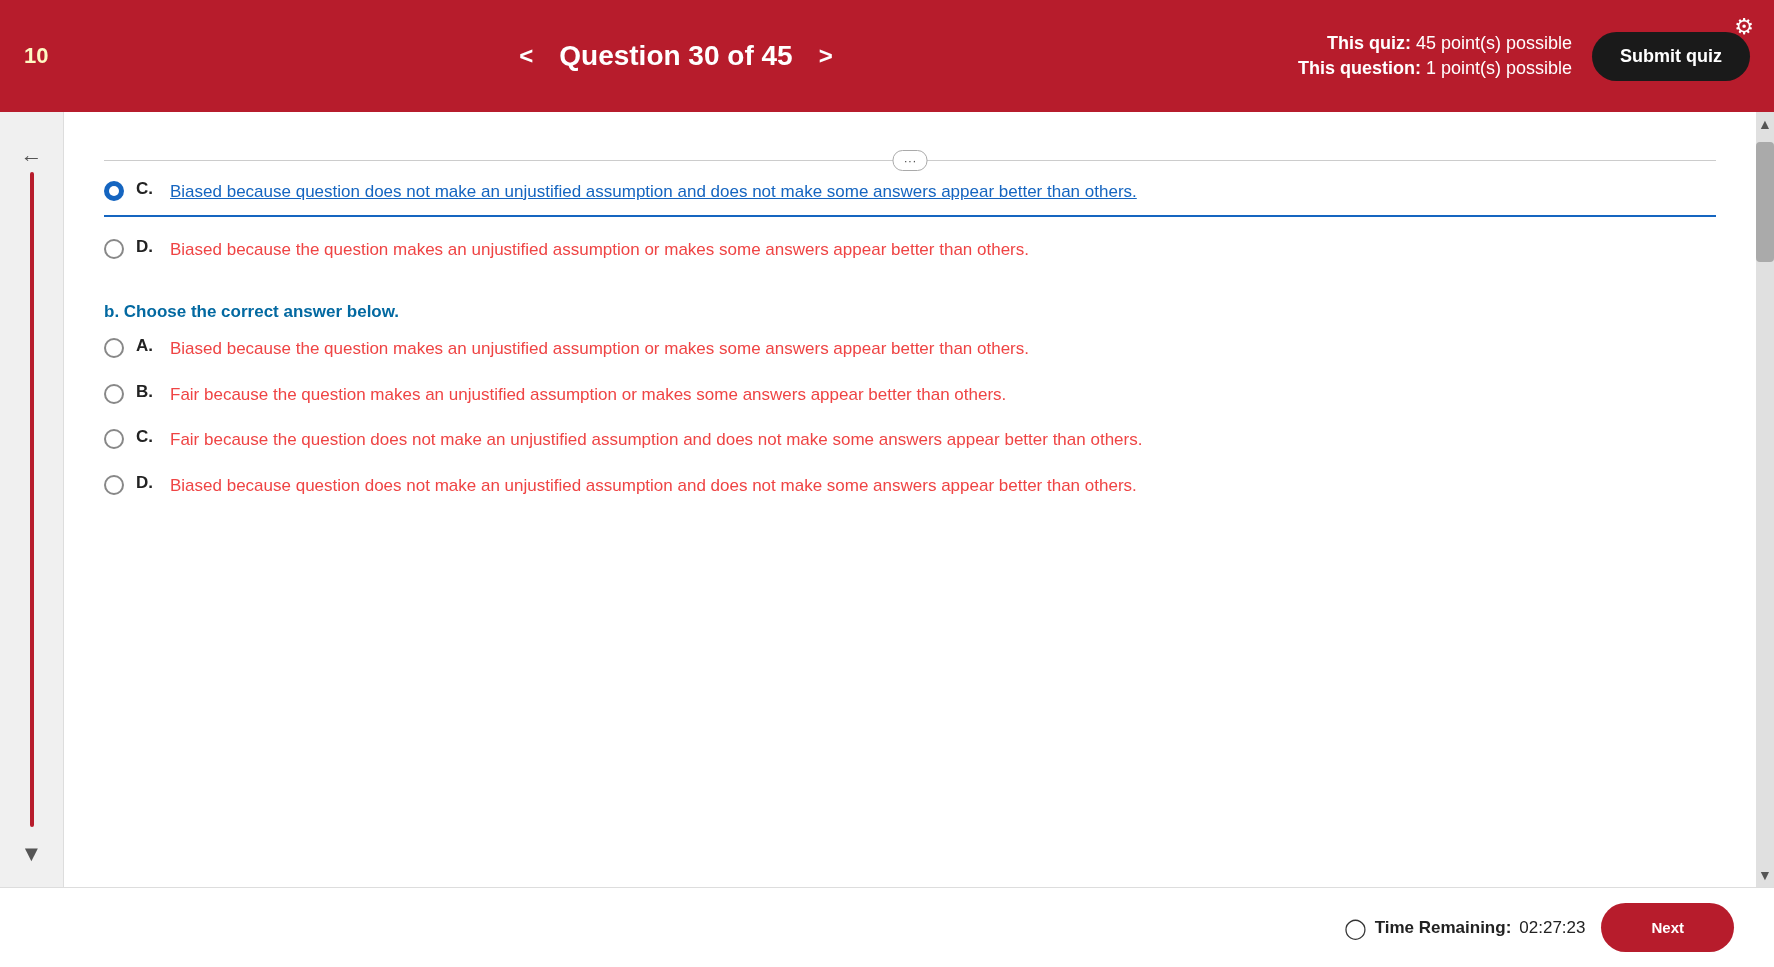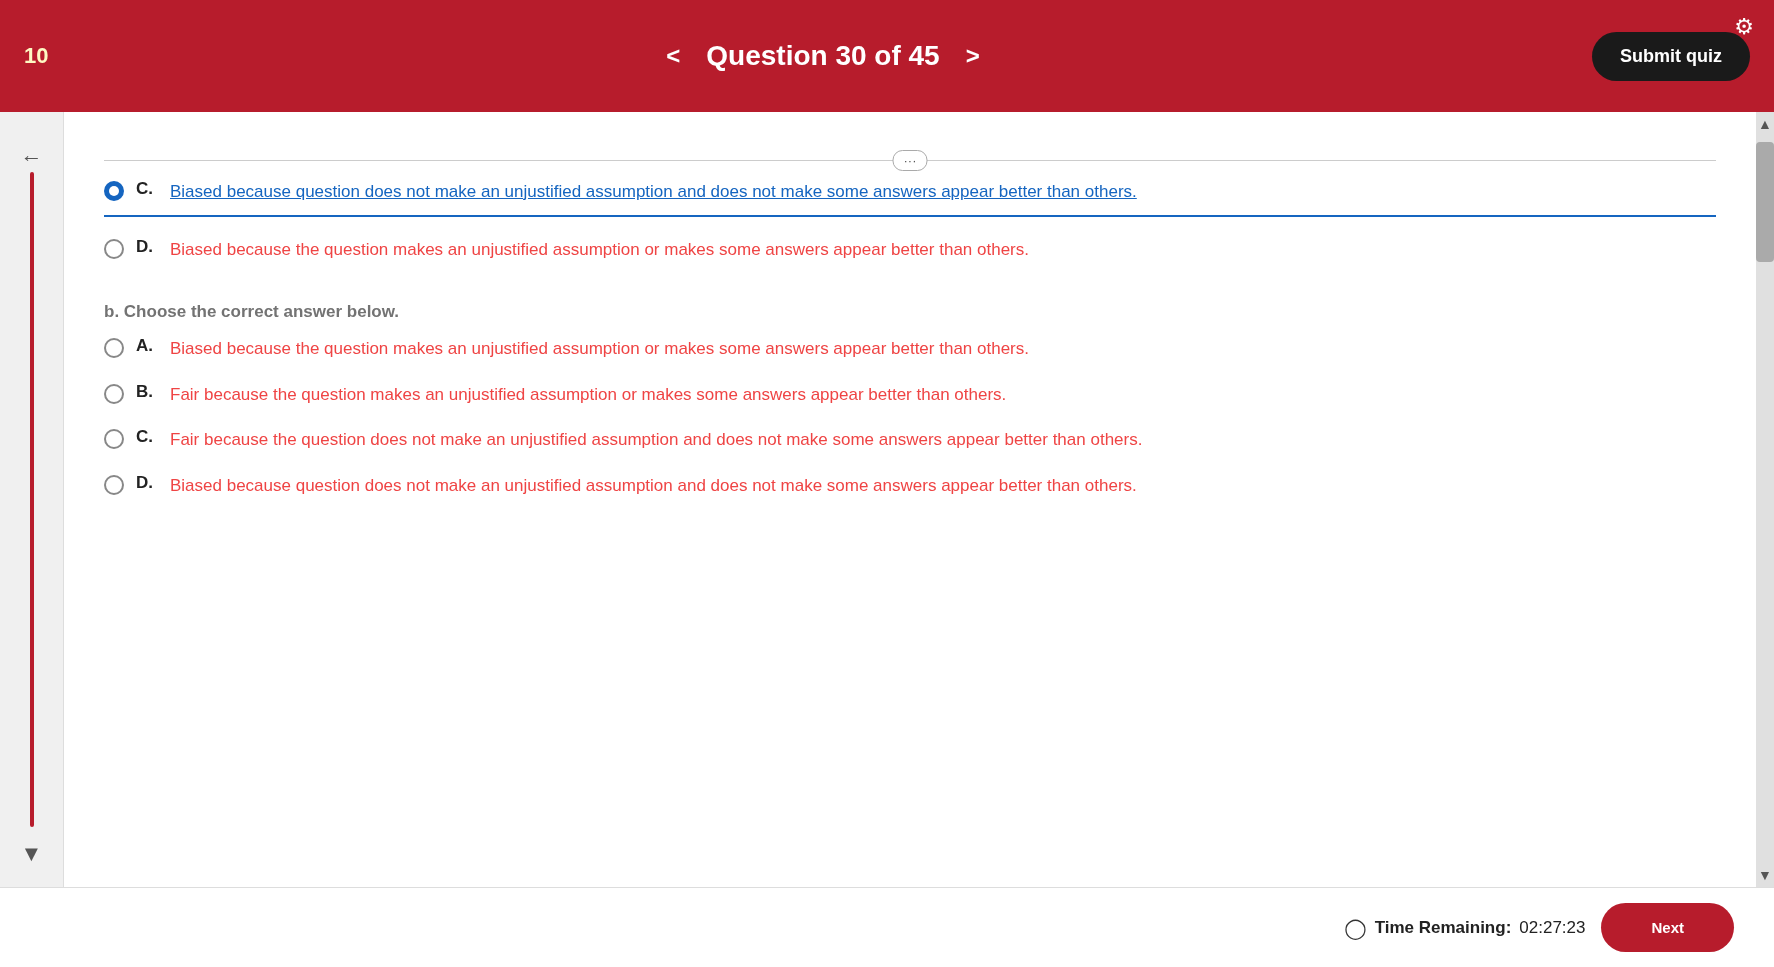--- a/index.html
+++ b/index.html
@@ -169,21 +169,21 @@
       cursor: pointer;
     }
 
     .answer-section {
       margin-bottom: 20px;
     }
 
     .answer-label {
       font-size: 17px;
       font-weight: bold;
-      color: #737373;
+      color: #0369a1;
       margin-bottom: 14px;
     }
 
     .option-row {
       display: flex;
       align-items: flex-start;
       margin-bottom: 20px;
       gap: 12px;
     }
 
@@ -308,20 +308,30 @@
 
 <div class="header">
   <span class="header-left">10</span>
 
   <div class="header-center">
     <button class="nav-arrow">&lt;</button>
     <span class="question-counter">Question 30 of 45</span>
     <button class="nav-arrow">&gt;</button>
   </div>
 
+  <div class="quiz-info">
+    <p>
+      <strong>This quiz:</strong>
+      <span>45 point(s) possible</span>
+    </p>
+    <p>
+      <strong>This question:</strong>
+      <span>1 point(s) possible</span>
+    </p>
+  </div>
 
   <button class="submit-quiz-btn">Submit quiz</button>
 
   <span class="gear-icon">⚙</span>
 </div>
 
 <div class="main-wrapper">
 
   <div class="sidebar-left">
     <span class="sidebar-arrow sidebar-up-arrow">←</span>

